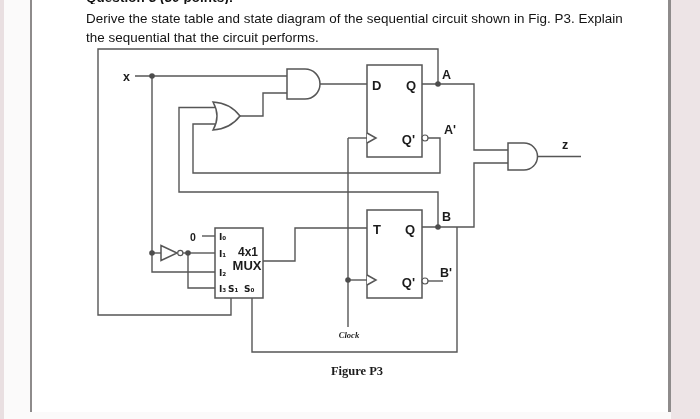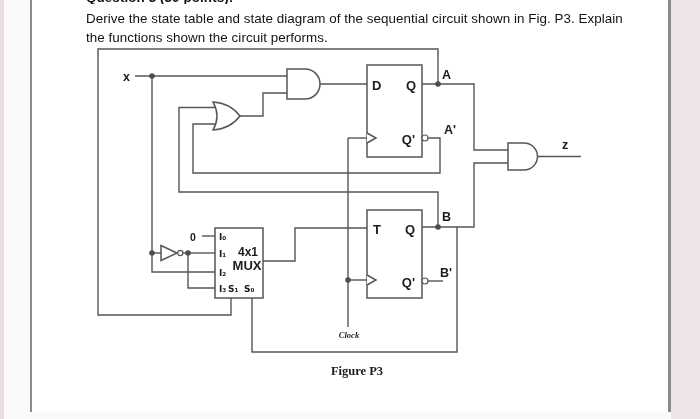--- a/index.html
+++ b/index.html
@@ -51,21 +51,21 @@
   <div class="strip-right"></div>
   <div class="border-left"></div>
   <div class="border-right"></div>
 
   <div class="clip-head">
     <div class="inner">Question 3 (30 points):</div>
   </div>
 
   <div class="question">
     <div>Derive the state table and state diagram of the sequential circuit shown in Fig. P3. Explain</div>
-    <div>the functions shown the circuit performs.</div>
+    <div>the sequential that the circuit performs.</div>
   </div>
 
   <svg class="fig" viewBox="0 0 700 419">
 
     <g>
       <polyline class="wire" points="135,76 287,76"></polyline>
       <polyline class="wire" points="152,76 152,272 215,272"></polyline>
       <polyline class="wire" points="152,253 161,253"></polyline>
       <polyline class="wire" points="183,253 215,253"></polyline>
       <polyline class="wire" points="188,253 188,288 215,288"></polyline>

